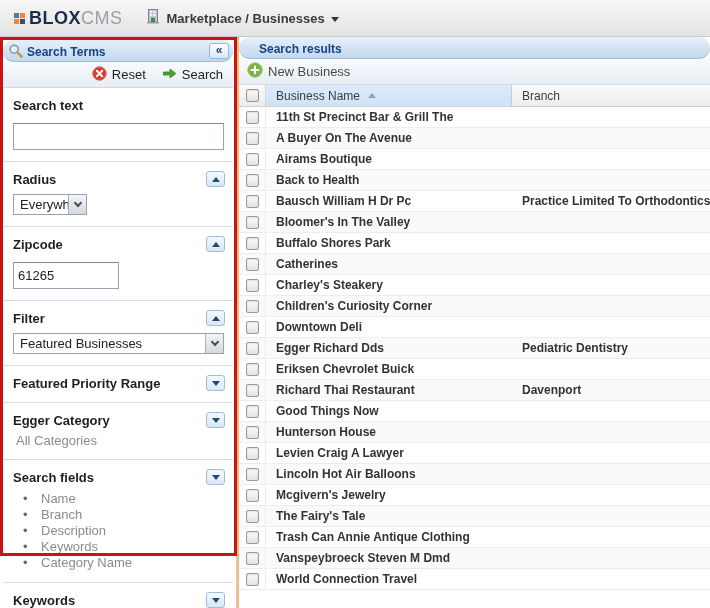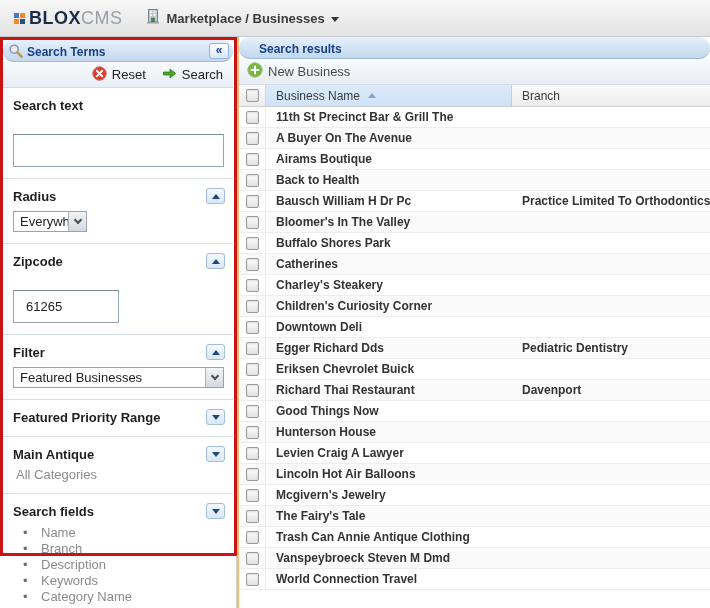--- a/index.html
+++ b/index.html
@@ -51,22 +51,22 @@
   .form { background:#fff; }
   .section { position:relative; padding:10px 10px 11px 10px; }
   .section + .section { border-top:1px solid #d9dee4; }
   .sec-label { font-size:13px; font-weight:bold; color:#1f1f1f; }
   .collapse-btn { position:absolute; right:8px; top:9px; width:19px; height:16px;
     border:1px solid #a3bcd8; border-radius:3px; cursor:pointer;
     background:linear-gradient(to bottom,#f4f9fe,#d9e7f5); display:flex; align-items:center; justify-content:center; }
   .tri-up { width:0;height:0; border-left:4px solid transparent; border-right:4px solid transparent; border-bottom:5px solid #1e4a7a; }
   .tri-down { width:0;height:0; border-left:4px solid transparent; border-right:4px solid transparent; border-top:5px solid #1e4a7a; }
 
-  .text-input { display:block; margin-top:21px; height:33px; border:1px solid #97a3b3; border-top-color:#7f8a99;
-    background:#fff; font-family:"Liberation Sans",sans-serif; font-size:13px; color:#222; padding:0 12px; }
+  .text-input { display:block; margin-top:10px; height:27px; border:1px solid #97a3b3; border-top-color:#7f8a99;
+    background:#fff; font-family:"Liberation Sans",sans-serif; font-size:13px; color:#222; padding:0 4px; }
   .w-full { width:211px; } .w-zip { width:106px; }
 
   .combo { display:inline-flex; margin-top:7px; height:21px; border:1px solid #97a3b3; background:#fff; align-items:stretch; }
   .combo-text { font-size:13px; color:#222; padding:2px 6px 0 6px; flex:1; white-space:nowrap; overflow:hidden; }
   .combo-trigger { width:18px; border-left:1px solid #aab2bd;
     background:linear-gradient(to bottom,#f2f4f6,#d4d9de); display:flex; align-items:center; justify-content:center; }
   .chev { width:6px; height:6px; border-right:2px solid #4a4f57; border-bottom:2px solid #4a4f57;
     transform:rotate(45deg); margin-top:-3px; }
   .combo-radius { width:74px; } .combo-filter { width:211px; }
 
@@ -207,21 +207,21 @@
       </div>
 
       <div class="section">
         <div class="sec-label">Featured Priority Range</div>
         <span class="collapse-btn">
             <span class="tri-down"></span>
           </span>
       </div>
 
       <div class="section">
-        <div class="sec-label">Main Antique</div>
+        <div class="sec-label">Egger Category</div>
         <span class="collapse-btn">
             <span class="tri-down"></span>
           </span>
         <div class="sub-text">All Categories</div>
       </div>
 
       <div class="section">
         <div class="sec-label">Search fields</div>
         <span class="collapse-btn">
             <span class="tri-down"></span>

